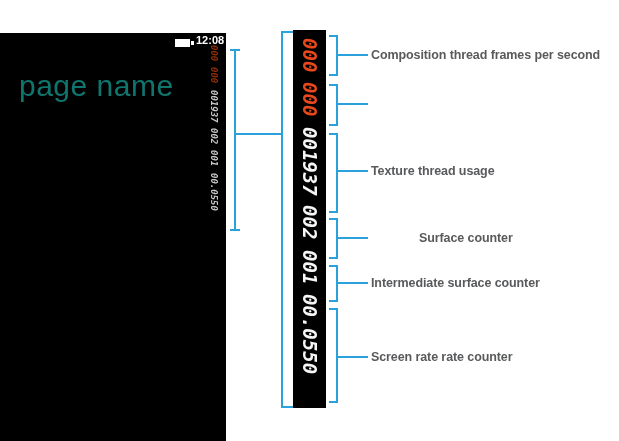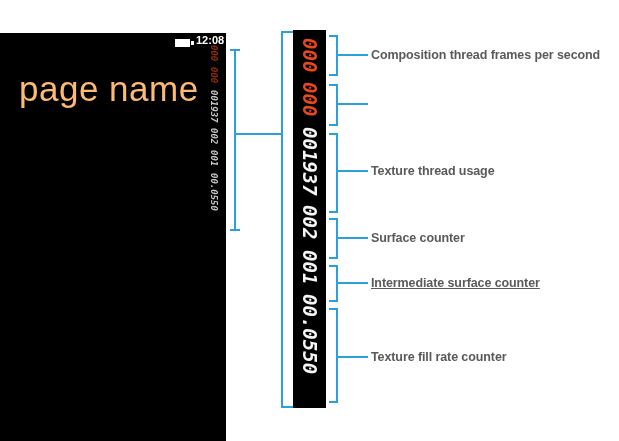--- a/index.html
+++ b/index.html
@@ -5,21 +5,21 @@
   html,body{margin:0;padding:0;background:#fff;}
   #canvas{position:relative;width:619px;height:441px;background:#ffffff;overflow:hidden;
           font-family:"Liberation Sans",sans-serif;}
 
   
   .phone{position:absolute;left:0;top:33px;width:226px;height:435px;background:#000;}
   .status-time{position:absolute;left:196px;top:1px;color:#fff;font-size:11px;font-weight:700;}
   .battery{position:absolute;left:175px;top:6px;width:15px;height:8px;background:#fff;}
   .battery:after{content:"";position:absolute;left:16px;top:2px;width:3px;height:4px;background:#fff;}
   .app-title{position:absolute;left:22px;top:18px;color:#fff;font-size:11px;letter-spacing:1.2px;}
-  .page-title{position:absolute;left:19px;top:36px;color:#fdba74;font-size:35px;font-weight:300;letter-spacing:0.5px;}
+  .page-title{position:absolute;left:19px;top:36px;color:#0f766e;font-size:30px;font-weight:300;letter-spacing:0.5px;}
 
   
   .counter-col{position:absolute;display:flex;flex-direction:column;align-items:center;}
   .counter-col .grp{writing-mode:vertical-rl;text-orientation:mixed;
       font-family:"DejaVu Sans Mono","Liberation Mono",monospace;
       font-weight:700;font-style:italic;line-height:1;white-space:nowrap;}
   .edge-col{right:8px;top:12px;gap:6px;}
   .edge-col .grp{font-size:9px;}
   .edge-col .c-white{color:#c9c9c9;}
   .edge-col .c-red{color:#93300a;}
@@ -103,17 +103,17 @@
   <div class="ln" style="left:329px;top:300px;width:9px;height:2px;"></div>
   <div class="ln" style="left:338px;top:282px;width:30px;height:2px;"></div>
 
   <div class="ln" style="left:329px;top:308px;width:9px;height:2px;"></div>
   <div class="ln" style="left:336px;top:308px;width:2px;height:95px;"></div>
   <div class="ln" style="left:329px;top:401px;width:9px;height:2px;"></div>
   <div class="ln" style="left:338px;top:356px;width:30px;height:2px;"></div>
 
   <div class="callout-label" style="top:48px;">Composition thread frames per second</div>
   <div class="callout-label" style="top:164px;">Texture thread usage</div>
-  <div class="callout-label" style="top:231px;">Surface counter</div>
-  <div class="callout-label" style="top:276px;text-decoration:underline;">Intermediate surface counter</div>
-  <div class="callout-label" style="top:350px;">Texture fill rate counter</div>
+  <div class="callout-label" style="top:231px;margin-left:48px;">Surface counter</div>
+  <div class="callout-label" style="top:276px;">Intermediate surface counter</div>
+  <div class="callout-label" style="top:350px;">Screen rate rate counter</div>
 
 </div>
 
 </body></html>

